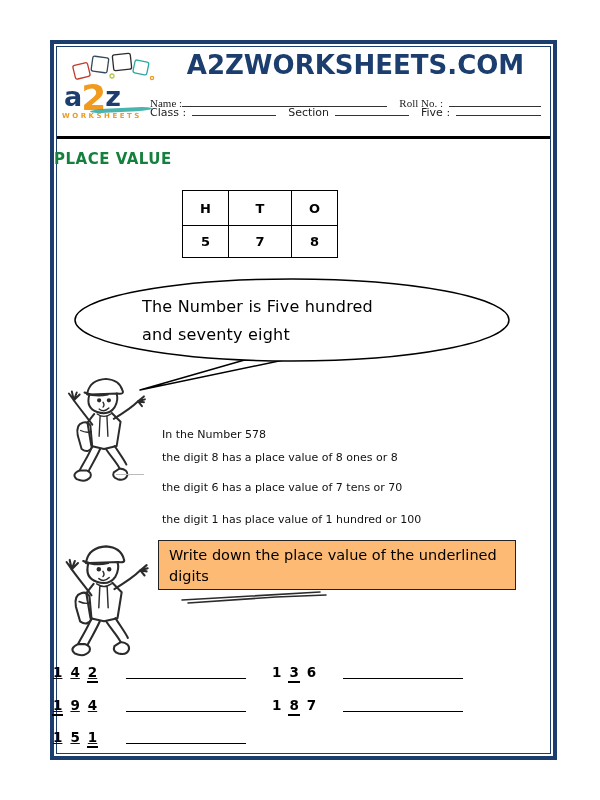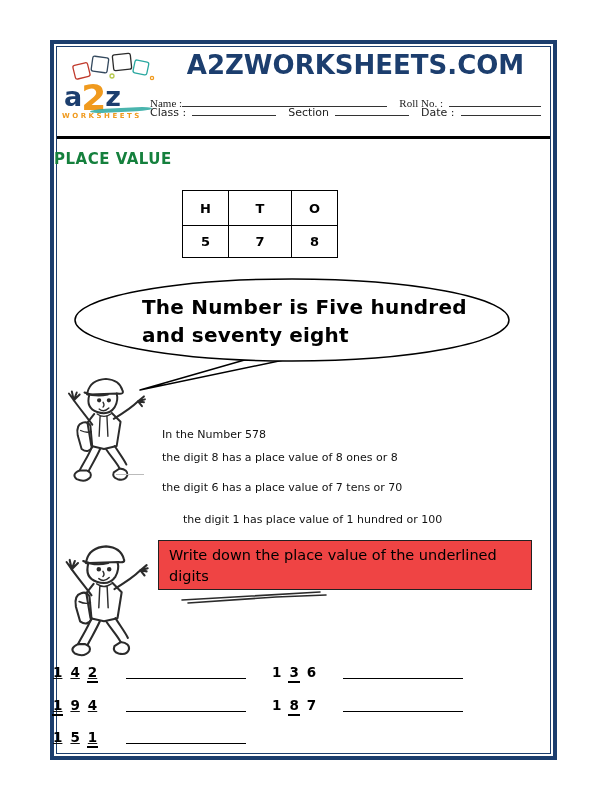--- a/index.html
+++ b/index.html
@@ -49,35 +49,35 @@
   .pv-table td{
     border:1.6px solid #000;text-align:center;font-weight:bold;font-size:13px;color:#000;
   }
   .pv-table tr:first-child td{height:32px;}
   .pv-table tr:last-child td{height:29px;}
   .col-h{width:43px;} .col-t{width:60px;} .col-o{width:43px;}
   
   .bubble-svg{position:absolute;left:16px;top:234px;}
   .bubble-text{
     position:absolute;left:88px;top:249px;width:330px;
-    font-size:20px;font-weight:bold;line-height:28px;color:#000;letter-spacing:.2px;
+    font-size:16px;font-weight:normal;line-height:28px;color:#000;letter-spacing:.2px;
   }
   
   .kid1{position:absolute;left:0px;top:330px;}
   .kid2{position:absolute;left:-2px;top:496px;}
   .kid-shadow{position:absolute;left:62px;top:430px;width:28px;height:0;
     border-top:1px solid #bbb;}
   
   .expl{position:absolute;left:108px;font-size:11px;color:#111;white-space:nowrap;}
-  .expl-0{top:384px;} .expl-1{top:407px;} .expl-2{top:437px;} .expl-3{top:469px;margin-left:21px;}
+  .expl-0{top:384px;} .expl-1{top:407px;} .expl-2{top:437px;} .expl-3{top:469px;}
   
   .instr-box{
     position:absolute;left:104px;top:496px;width:342px;height:41px;
-    border:1.3px solid #222;padding:4px 20px 3px 10px;
-    font-size:14.5px;line-height:21px;color:#000;background:#ef4444;
+    border:1.3px solid #222;padding:4px 4px 3px 10px;
+    font-size:14.5px;line-height:21px;color:#000;background:#fdba74;
   }
   .scribble{position:absolute;left:126px;top:545px;}
   
   .ex-col{position:absolute;top:620px;}
   .ex-col-left{left:-2px;text-decoration:underline;}
   .ex-col-right{left:217px;}
   .ex-row{display:flex;align-items:flex-end;height:15px;margin-bottom:17.5px;}
   .ex-digits{width:74px;line-height:13px;white-space:nowrap;}
   .ex-col-right .ex-digits{width:72px;}
   .digit{font-size:13.5px;font-weight:bold;color:#000;margin-right:6px;padding:0 1px 1px 1px;}
@@ -121,21 +121,21 @@
 
   <div class="hdr-row hdr-row-2">
     <span class="hdr-label">Class :</span>
     <span class="hdr-gap"></span>
     <span class="hdr-line w84"></span>
     <span class="hdr-gap-lg"></span>
     <span class="hdr-label">Section</span>
     <span class="hdr-gap"></span>
     <span class="hdr-line w74"></span>
     <span class="hdr-gap-lg"></span>
-    <span class="hdr-label">Date :</span>
+    <span class="hdr-label">Five :</span>
     <span class="hdr-gap"></span>
     <span class="hdr-line grow"></span>
   </div>
 
   <div class="header-divider"></div>
 
   <div class="ws-title">PLACE VALUE</div>
 
   <table class="pv-table">
     <tbody>

